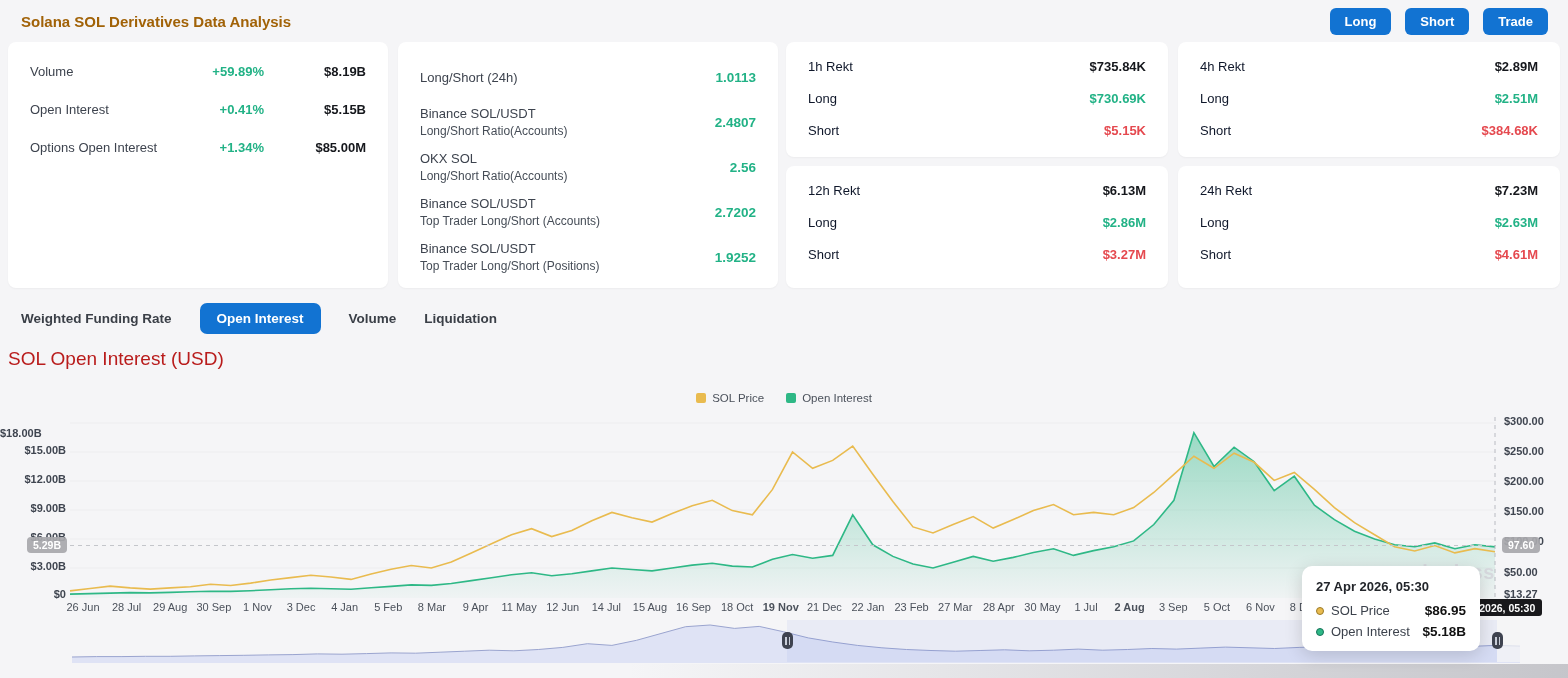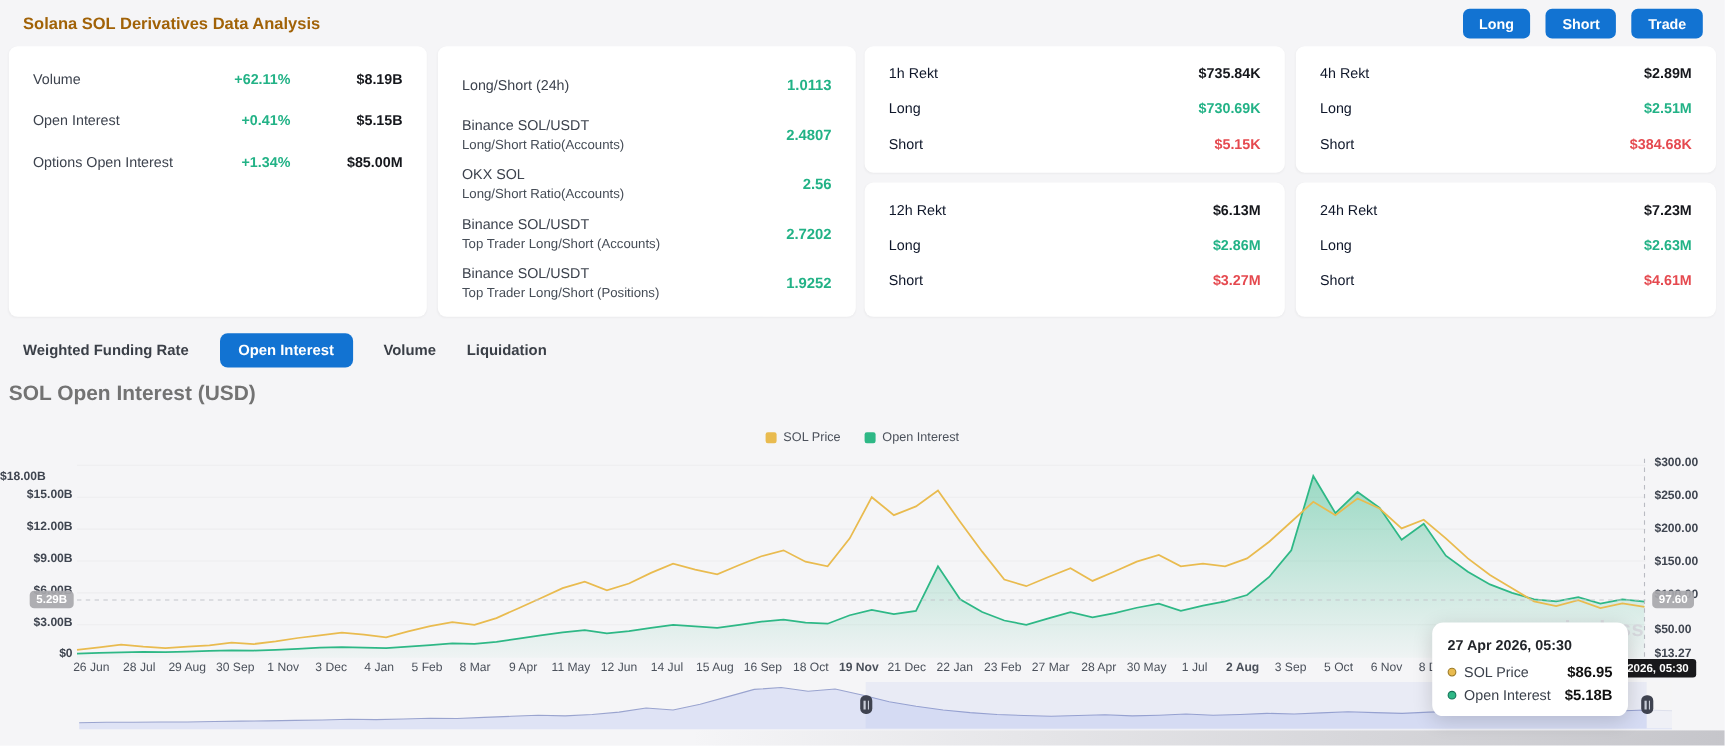--- a/index.html
+++ b/index.html
@@ -30,21 +30,21 @@
   .krow{display:flex;align-items:center;justify-content:space-between;margin-bottom:17px;font-size:13px;}
   .krow .lbl{color:#0f172a;}
   .krow .val{font-weight:600;color:#15171c;}
   .krow .val.green{color:#22b286;}
   .krow .val.red{color:#e5494f;}
   
   .tabs{position:absolute;left:21px;top:302px;height:32px;display:flex;align-items:center;gap:28px;}
   .tab{font-size:13.5px;font-weight:700;color:#3a3f47;cursor:pointer;}
   .tab.active{background:#1273d2;color:#fff;border-radius:7px;padding:8px 17px;}
   
-  .chart-title{position:absolute;left:8px;top:348px;font-size:19px;font-weight:700;color:#737373;}
+  .chart-title{position:absolute;left:8px;top:348px;font-size:19px;font-weight:400;color:#b91c1c;}
   .legend{position:absolute;left:0;top:392px;width:100%;display:flex;justify-content:center;gap:22px;}
   .legend-item{display:flex;align-items:center;gap:6px;font-size:11.5px;color:#4b515b;cursor:pointer;}
   .sw{width:10px;height:10px;border-radius:2px;display:inline-block;}
   .axis-lab{position:absolute;font-size:11px;font-weight:600;color:#3f4550;}
   .xlab{position:absolute;top:601px;transform:translateX(-50%);font-size:11px;font-weight:500;
         color:#4b515b;white-space:nowrap;}
   svg.plot{position:absolute;left:0;top:0;width:1568px;height:678px;z-index:1;}
   .val-badge{position:absolute;background:rgba(168,168,172,.93);color:#fff;font-size:10.5px;
              font-weight:700;border-radius:4px;padding:2px 6px;z-index:3;}
   .watermark{position:absolute;left:1398px;top:561px;font-size:20px;font-weight:600;
@@ -75,21 +75,21 @@
   <div class="hdr-title">Solana SOL Derivatives Data Analysis</div>
   <div class="hdr-btns">
     <button class="hdr-btn">Long</button>
     <button class="hdr-btn">Short</button>
     <button class="hdr-btn">Trade</button>
   </div>
 
   <div class="card" id="card-stats">
     <div class="srow">
       <span class="lbl">Volume</span>
-      <span class="chg">+62.11%</span>
+      <span class="chg">+59.89%</span>
       <span class="val">$8.19B</span>
     </div>
     <div class="srow">
       <span class="lbl">Open Interest</span>
       <span class="chg">+0.41%</span>
       <span class="val">$5.15B</span>
     </div>
     <div class="srow">
       <span class="lbl">Options Open Interest</span>
       <span class="chg">+1.34%</span>

